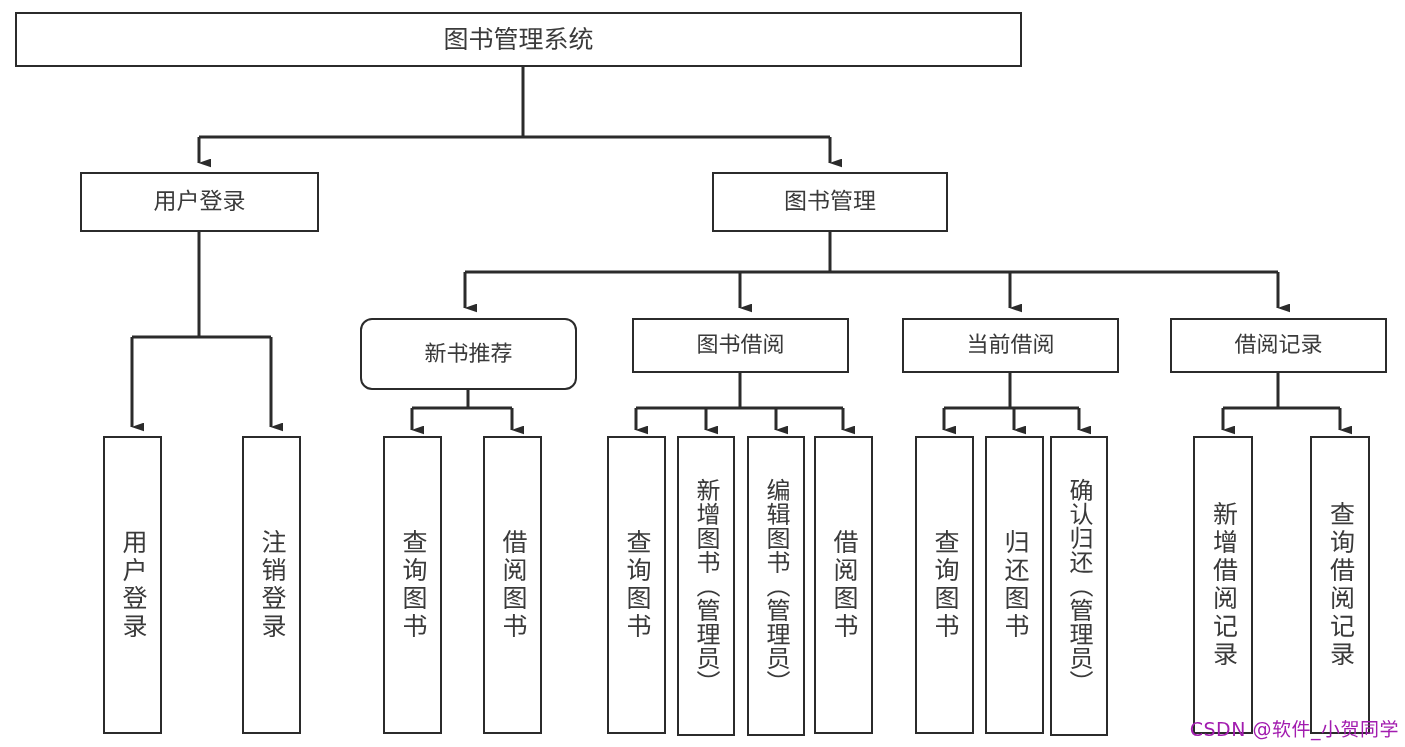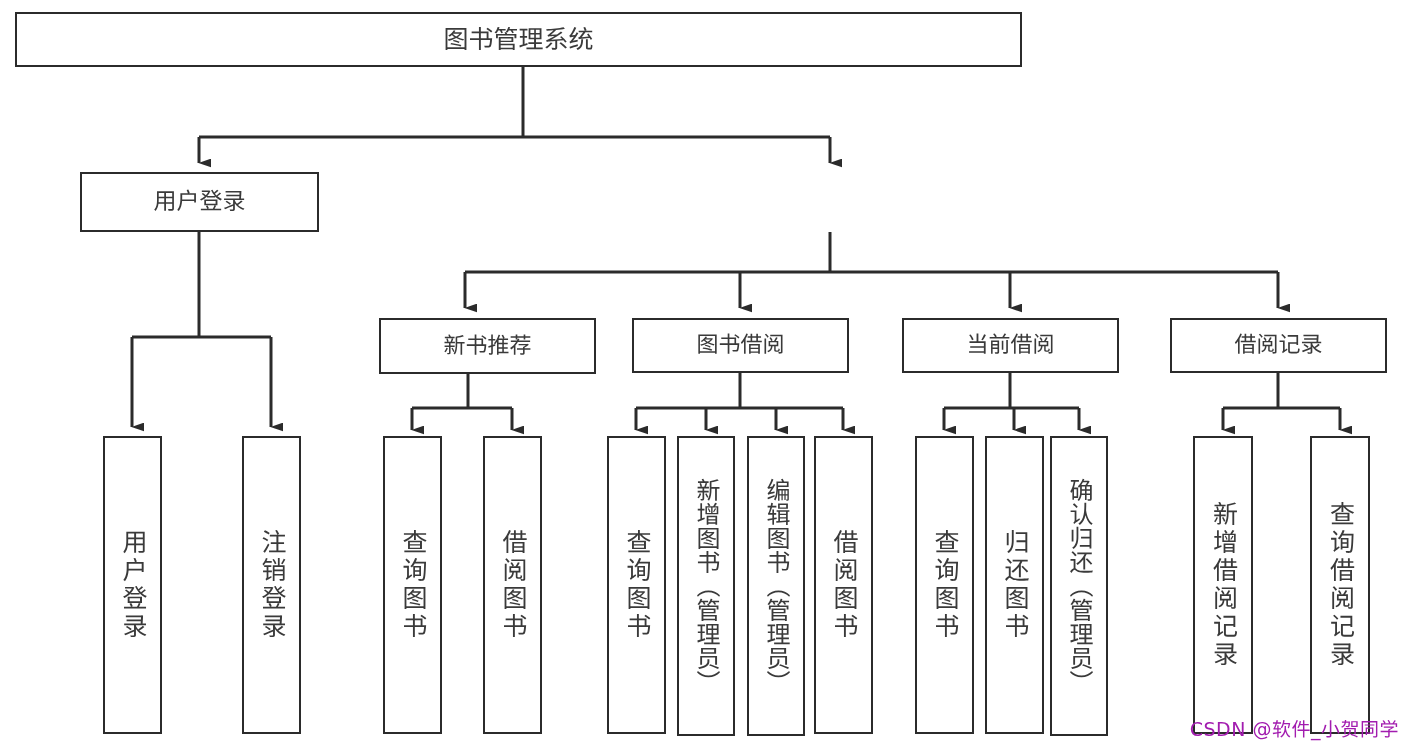--- a/index.html
+++ b/index.html
@@ -128,22 +128,25 @@
     </g>
   </svg>
 
   <div class="node node-root" style="left:15px; top:12px; width:1007px; height:55px;">
     <span class="node-label">图书管理系统</span>
   </div>
 
   <div class="node node-l1" style="left:80px; top:172px; width:239px; height:60px;">
     <span class="node-label">用户登录</span>
   </div>
-
-  <div class="node node-l2" style="left:379px; top:318px; width:217px; height:56px;">
+  <div class="node node-l1" style="left:712px; top:172px; width:236px; height:60px;">
+    <span class="node-label">图书管理</span>
+  </div>
+
+  <div class="node node-l2" style="left:360px; top:318px; width:217px; height:72px;border-radius:12px;">
     <span class="node-label">新书推荐</span>
   </div>
   <div class="node node-l2" style="left:902px; top:318px; width:217px; height:55px;">
     <span class="node-label">当前借阅</span>
   </div>
   <div class="node node-l2" style="left:632px; top:318px; width:217px; height:55px;">
     <span class="node-label">图书借阅</span>
   </div>
   <div class="node node-l2" style="left:1170px; top:318px; width:217px; height:55px;justify-content:center;">
     <span class="node-label">借阅记录</span>

